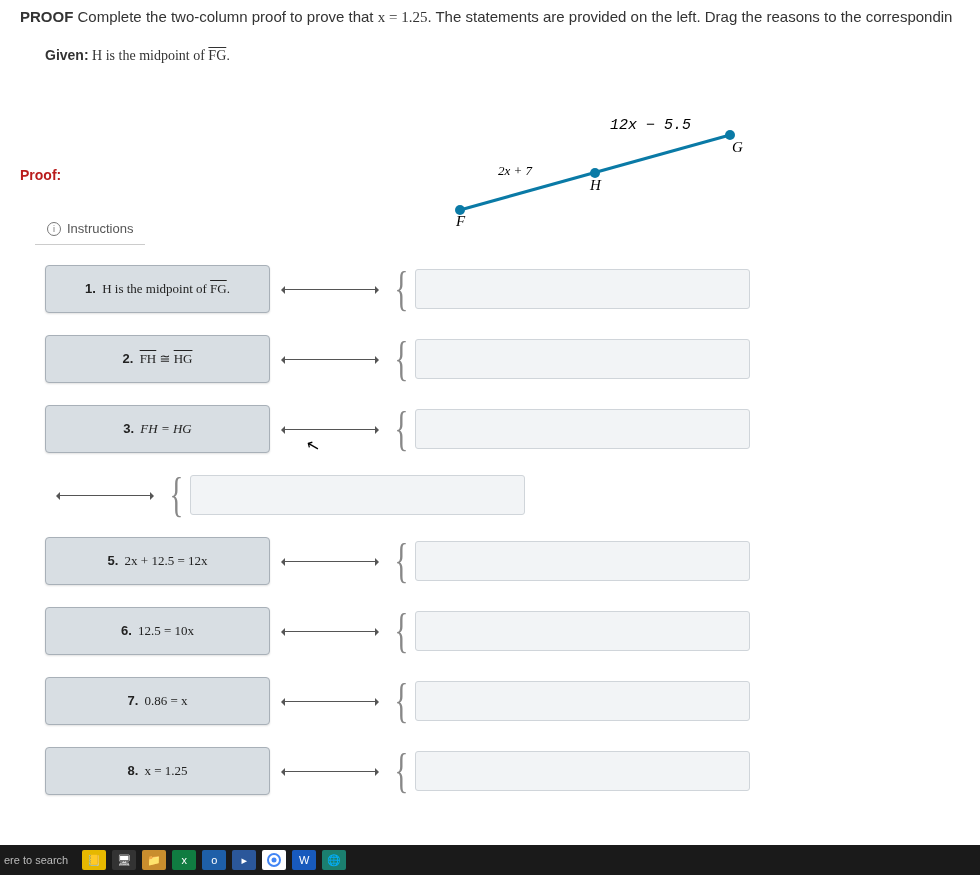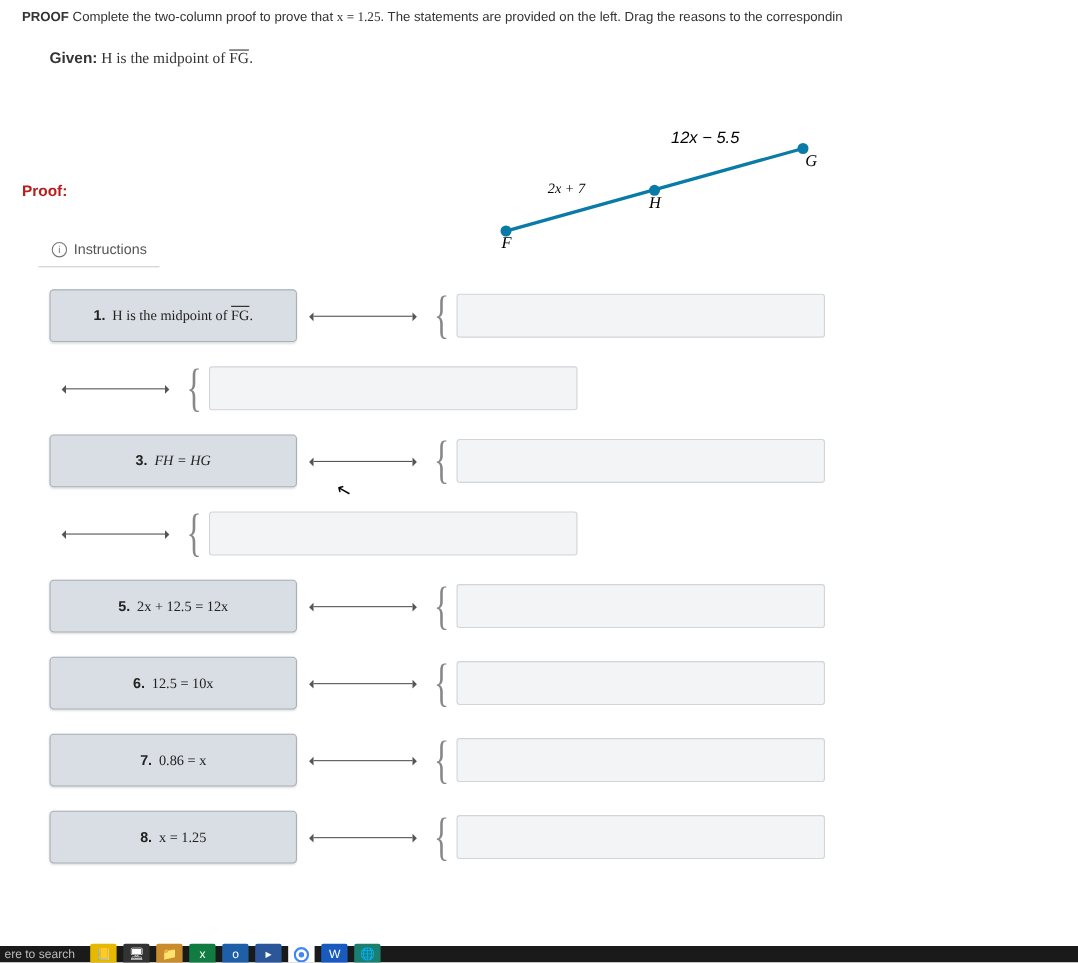--- a/index.html
+++ b/index.html
@@ -12,21 +12,21 @@
       background: #ffffff;
       width: 980px;
       height: 875px;
       overflow: hidden;
       position: relative;
     }
     .content {
       padding: 8px 0 0 20px;
     }
     .prompt-line {
-      font-size: 12px;
+      font-size: 15px;
       color: #333;
       margin-bottom: 18px;
       white-space: nowrap;
     }
     .prompt-line b {
       font-weight: 700;
     }
     .given-prove {
       font-size: 14px;
       color: #333;
@@ -163,21 +163,21 @@
       color: #000;
       transform: rotate(-15deg);
       pointer-events: none;
       z-index: 50;
     }
     .taskbar {
       position: absolute;
       bottom: 0;
       left: 0;
       width: 980px;
-      height: 15px;
+      height: 30px;
       background: #1a1a1a;
       display: flex;
       align-items: center;
       padding-left: 4px;
       gap: 6px;
     }
     .search-hint {
       color: #bbb;
       font-size: 11px;
       margin-right: 8px;
@@ -216,21 +216,21 @@
   </div>
 
   <div class="diagram-area">
     <svg width="300" height="110" viewBox="0 0 300 110">
       <line x1="10" y1="95" x2="280" y2="20" stroke="#0a7aa6" stroke-width="3"></line>
       <circle cx="10" cy="95" r="5" fill="#0a7aa6"></circle>
       <circle cx="145" cy="58" r="5" fill="#0a7aa6"></circle>
       <circle cx="280" cy="20" r="5" fill="#0a7aa6"></circle>
     </svg>
     <div style="position:absolute;left:48px;top:48px;font-family:'Times New Roman',serif;font-size:13px;font-style:italic;">2x + 7</div>
-    <div style="position:absolute;left:160px;top:2px;font-family:Liberation Sans, sans-serif;font-size:15px;font-style:italic;">12x − 5.5</div>
+    <div style="position:absolute;left:160px;top:2px;font-family:Liberation Mono, monospace;font-size:15px;font-style:italic;">12x − 5.5</div>
     <div style="position:absolute;left:6px;top:98px;font-family:'Times New Roman',serif;font-size:15px;font-style:italic;">F</div>
     <div style="position:absolute;left:140px;top:62px;font-family:'Times New Roman',serif;font-size:15px;font-style:italic;">H</div>
     <div style="position:absolute;left:282px;top:24px;font-family:'Times New Roman',serif;font-size:15px;font-style:italic;">G</div>
   </div>
 
   <div class="proof-label">Proof:</div>
 
   <div class="instructions-tab">
     <span class="info-icon">i</span>
     <span>Instructions</span>
@@ -243,20 +243,23 @@
         <span><span class="num">1.</span><span> H is the midpoint of </span><span class="overline">FG</span><span>.</span></span>
       </div>
       <div class="connector">
           <div class="connector-line"></div>
         </div>
       <span class="brace">{</span>
       <div class="drop-target"></div>
     </div>
 
     <div class="proof-row">
+      <div class="statement-box">
+        <span><span class="num">2.</span> <span class="overline">FH</span><span> ≅ </span><span class="overline">HG</span></span>
+      </div>
       <div class="connector">
           <div class="connector-line"></div>
         </div>
       <span class="brace">{</span>
       <div class="drop-target"></div>
     </div>
 
     <div class="proof-row">
       <div class="statement-box">
         <span><span class="num">3.</span><i style="font-style:italic;"> FH = HG</i></span>

